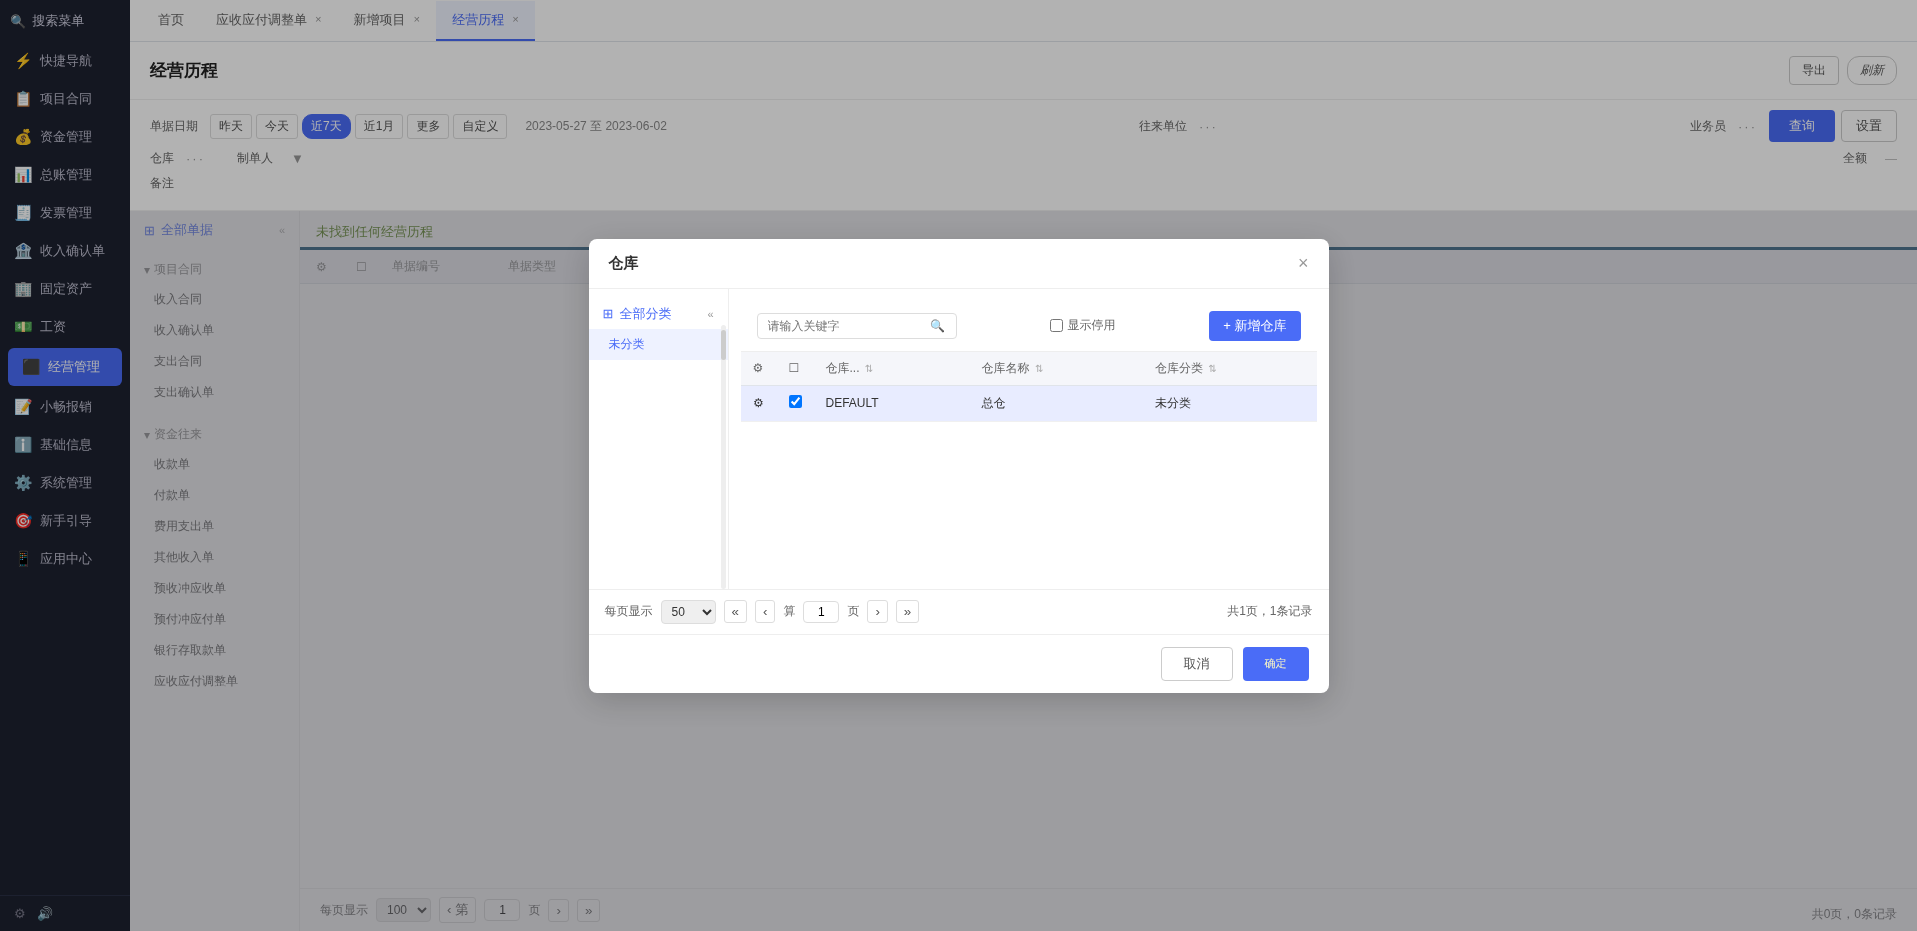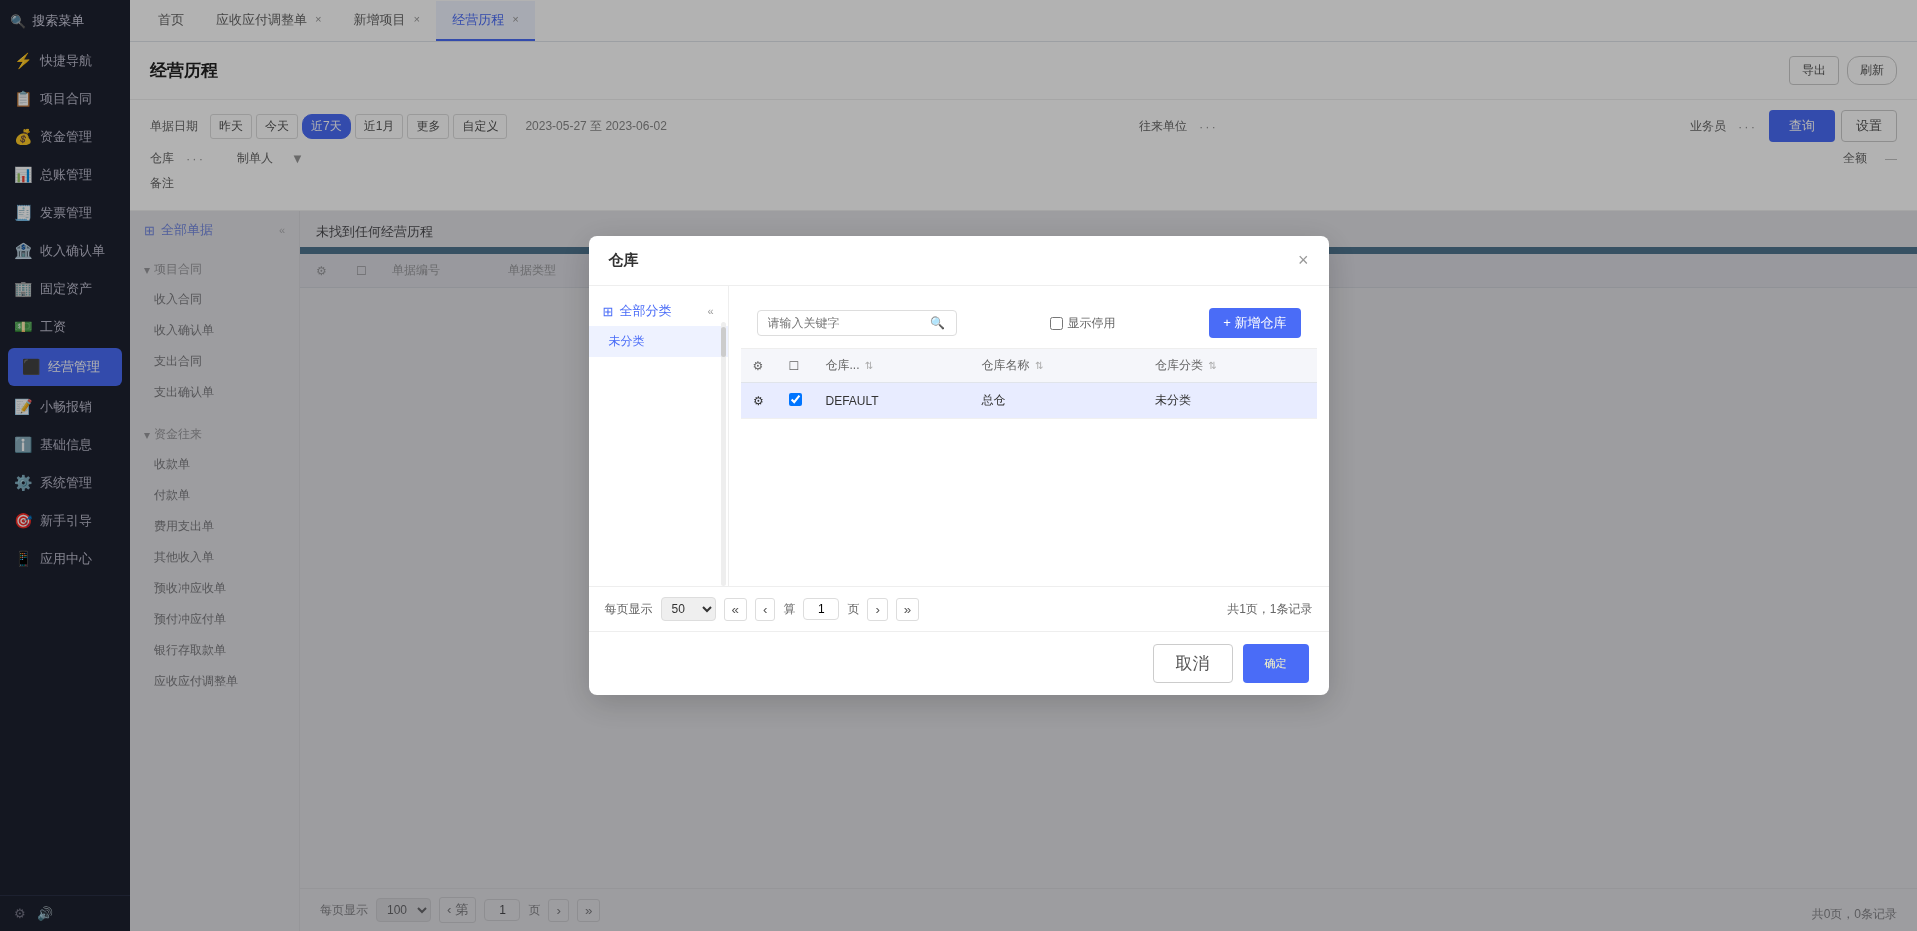--- a/index.html
+++ b/index.html
@@ -40,21 +40,21 @@
     .tab .close { color: #999; font-size: 11px; margin-left: 4px; }
 
     
     .page-header {
       background: #fff; padding: 14px 20px; display: flex; align-items: center; justify-content: space-between;
       border-bottom: 1px solid #eee;
     }
     .page-title { font-size: 17px; font-weight: 600; color: #222; }
     .header-actions { display: flex; gap: 8px; align-items: center; }
     .btn-export { background: none; border: 1px solid #ccc; color: #555; padding: 5px 12px; border-radius: 4px; cursor: pointer; font-size: 12px; display: flex; align-items: center; gap: 4px; }
-    .btn-refresh { background: none; border: 1px solid #ccc; color: #555; padding: 5px 12px; border-radius: 12px; cursor: pointer; font-size: 12px; display: flex; align-items: center; gap: 4px; }
+    .btn-refresh { background: none; border: 1px solid #ccc; color: #555; padding: 5px 12px; border-radius: 12px; cursor: pointer; font-size: 12px; display: flex; align-items: center; gap: 4px; font-style: italic; }
 
     
     .filter-bar {
       background: #fff; padding: 10px 20px; border-bottom: 1px solid #eee;
     }
     .filter-row { display: flex; align-items: center; gap: 12px; margin-bottom: 8px; }
     .filter-label { color: #666; font-size: 12px; white-space: nowrap; }
     .filter-date-btns { display: flex; gap: 4px; }
     .date-btn { padding: 3px 8px; font-size: 12px; border: 1px solid #ddd; border-radius: 3px; cursor: pointer; background: #fff; color: #555; }
     .date-btn.active { background: #4a6cf7; color: white; border-color: #4a6cf7; border-radius: 10px; }
@@ -166,21 +166,21 @@
     }
     .page-nav-btn:disabled { color: #ccc; cursor: not-allowed; }
     .page-input {
       border: 1px solid #ddd; border-radius: 4px; width: 36px; text-align: center; padding: 3px; font-size: 12px;
     }
 
     
     .dialog-footer {
       padding: 12px 20px; border-top: 1px solid #eee; display: flex; justify-content: flex-end; gap: 10px;
     }
-    .btn-cancel { background: #fff; border: 1px solid #ccc; color: #555; padding: 7px 22px; border-radius: 4px; cursor: pointer; font-size: 17px; }
+    .btn-cancel { background: #fff; border: 1px solid #ccc; color: #555; padding: 7px 22px; border-radius: 4px; cursor: pointer; font-size: 13px; }
     .btn-confirm { background: #4a6cf7; color: #fef9c3; border: none; padding: 7px 22px; border-radius: 4px; cursor: pointer; font-size: 11px; text-align: right; }
 
     
     .dim-overlay {
       position: absolute; top: 0; left: 0; right: 0; bottom: 0; background: rgba(180,180,190,0.4); z-index: 1;
     }
 
     .filter-right-btns { display: flex; gap: 6px; }
     .bottom-total { margin-left: auto; margin-top: 8px; }
   </style>
@@ -349,21 +349,21 @@
         <a class="left-nav-link">费用支出单</a>
         <a class="left-nav-link">其他收入单</a>
         <a class="left-nav-link">预收冲应收单</a>
         <a class="left-nav-link">预付冲应付单</a>
         <a class="left-nav-link">银行存取款单</a>
         <a class="left-nav-link">应收应付调整单</a>
       </div>
     </div>
 
     <div class="main-content">
-      <div style="padding: 12px 16px 6px; font-size:13px; color:#000000; background:#fff; border-bottom:7px solid #0c4a6e;">
+      <div style="padding: 12px 16px 6px; font-size:13px; color:#4d7c0f; background:#fff; border-bottom:3px solid #0c4a6e;">
         <span>未找到任何经营历程</span>
       </div>
 
       <div style="background:#f5f6fa; border-bottom:1px solid #e0e4ea; display:flex; padding:8px 16px; font-size:12px; color:#888; gap:16px; align-items:center;">
         <span style="width:24px;">⚙</span>
         <span style="width:20px;">☐</span>
         <span style="min-width:100px;">单据编号</span>
         <span style="min-width:80px;">单据类型</span>
         <span style="min-width:90px;">单据日期</span>
         <span style="min-width:100px;">往来单位</span>

